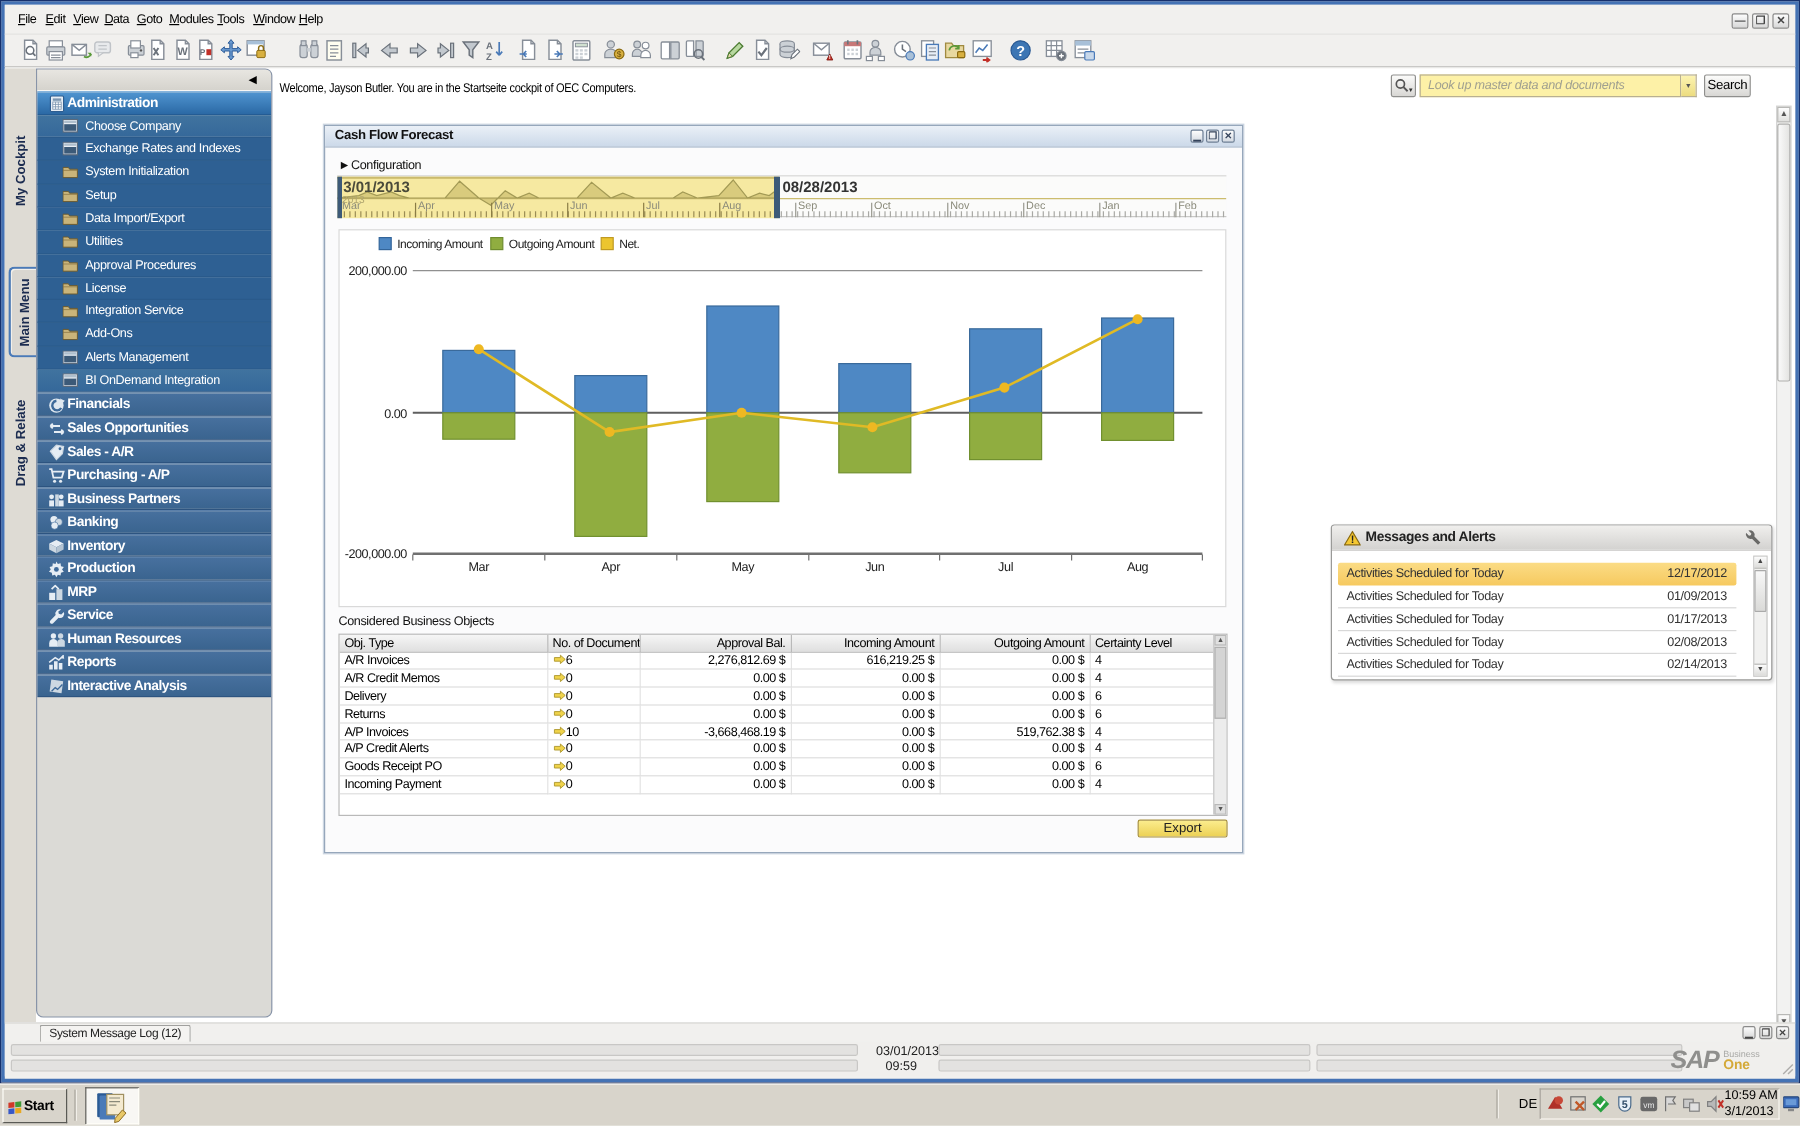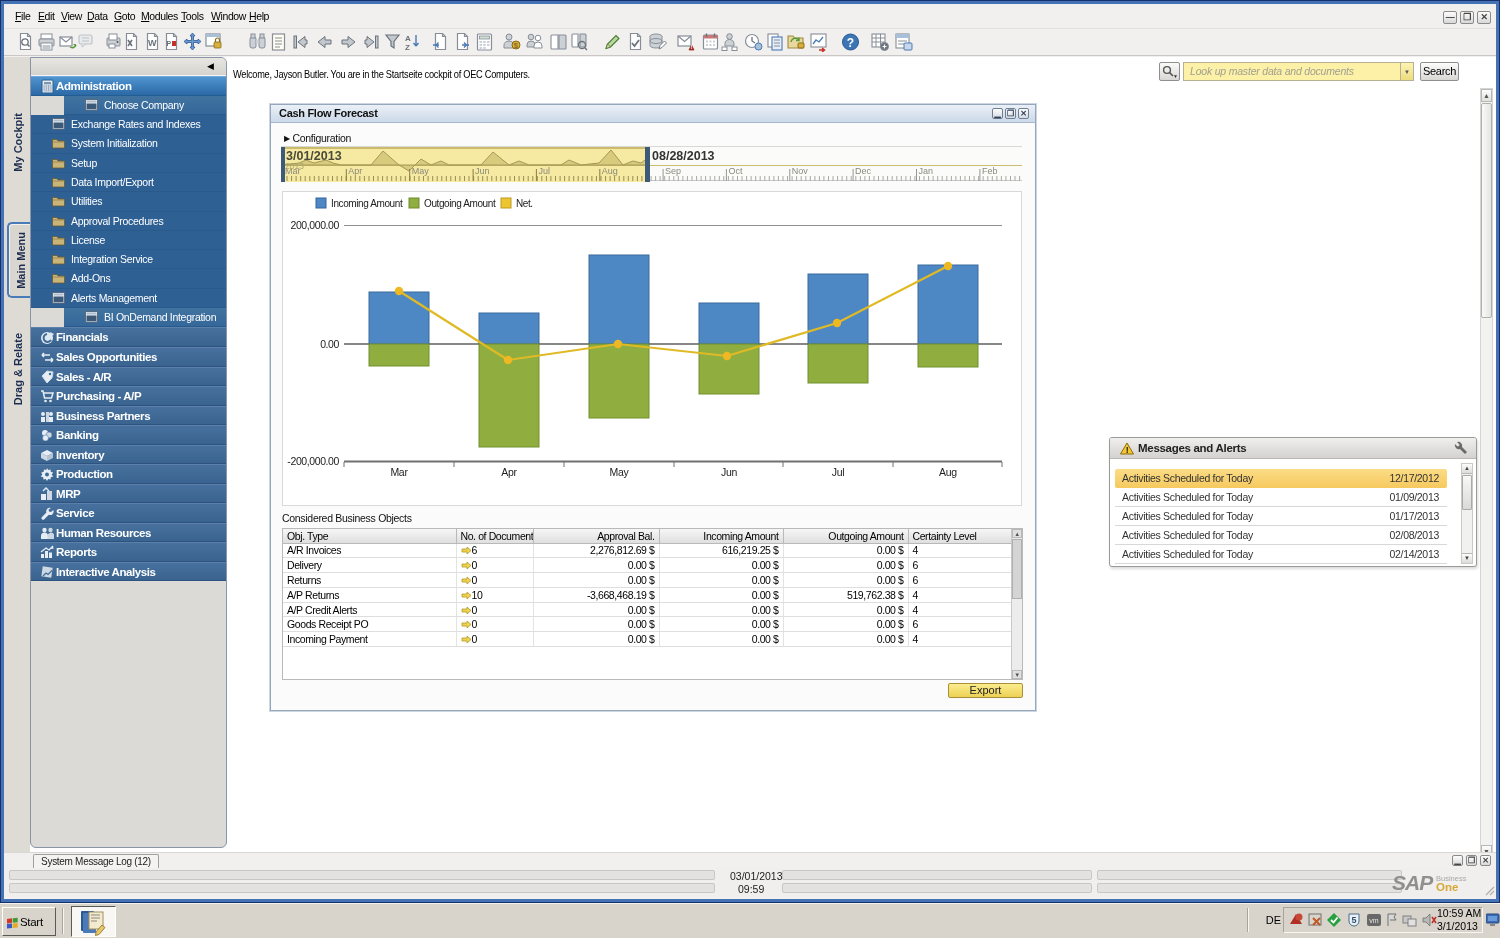--- a/index.html
+++ b/index.html
@@ -40,21 +40,21 @@
 
 #sidebar { position:absolute; left:26px; top:0; width:197px; height:791px;
   background:#dbdad6; border:1px solid #8894a8; border-radius:0 6px 6px 6px; overflow:hidden; }
 #sidebar .topstrip { height:18px; background:linear-gradient(#e8e6e1,#d5d3cd); border-bottom:1px solid #f6f6f4; position:relative; }
 .cat { height:19.54px; line-height:19px; color:#fff; font-weight:bold; font-size:11.5px; letter-spacing:-0.4px;
   background:linear-gradient(#47709e,#3a648f); border-top:1px solid #5b80aa; border-bottom:1px solid #2d5480;
   padding-left:25px; position:relative; }
 .cat.admin { background:linear-gradient(#4f94d0,#2b69a5); border-top:1px solid #70aadc; border-bottom:1px solid #245c94; }
 .sub { height:19.33px; line-height:19px; color:#fff; font-size:10.5px; letter-spacing:-0.3px; background:#2e6093;
   border-bottom:1px solid #2a5a8b; padding-left:40px; position:relative; }
-.sub.hi { background:linear-gradient(#40739f,#35689a);margin-left:33px; }
+.sub.hi { background:linear-gradient(#40739f,#35689a); }
 .icon { position:absolute; left:9px; top:2px; width:15px; height:15px; }
 .sicon { position:absolute; left:21px; top:3px; width:13px; height:12px; }
 
 
 #welcome { position:absolute; left:229px; top:11px; font-size:10.5px; letter-spacing:-0.3px; color:#000; transform:scaleX(0.88); transform-origin:0 0; }
 
 
 #search { position:absolute; left:1155px; top:5px; width:301px; height:19px; }
 
 
@@ -791,41 +791,51 @@
               <td>A/R Invoices</td>
               <td><svg width="11" height="9" style="vertical-align:-1px">
                   <path d="M1 3 h5 V1 l4 3.5 -4 3.5 V6 H1 Z" fill="#f0d34a" stroke="#b09a30" stroke-width="0.8"></path>
                 </svg>6</td>
               <td class="r">2,276,812.69 $</td>
               <td class="r">616,219.25 $</td>
               <td class="r">0.00 $</td>
               <td>4</td>
             </tr>
             <tr>
+              <td>A/R Credit Memos</td>
+              <td><svg width="11" height="9" style="vertical-align:-1px">
+                  <path d="M1 3 h5 V1 l4 3.5 -4 3.5 V6 H1 Z" fill="#f0d34a" stroke="#b09a30" stroke-width="0.8"></path>
+                </svg>0</td>
+              <td class="r">0.00 $</td>
+              <td class="r">0.00 $</td>
+              <td class="r">0.00 $</td>
+              <td>4</td>
+            </tr>
+            <tr>
               <td>Delivery</td>
               <td><svg width="11" height="9" style="vertical-align:-1px">
                   <path d="M1 3 h5 V1 l4 3.5 -4 3.5 V6 H1 Z" fill="#f0d34a" stroke="#b09a30" stroke-width="0.8"></path>
                 </svg>0</td>
               <td class="r">0.00 $</td>
               <td class="r">0.00 $</td>
               <td class="r">0.00 $</td>
               <td>6</td>
             </tr>
             <tr>
               <td>Returns</td>
               <td><svg width="11" height="9" style="vertical-align:-1px">
                   <path d="M1 3 h5 V1 l4 3.5 -4 3.5 V6 H1 Z" fill="#f0d34a" stroke="#b09a30" stroke-width="0.8"></path>
                 </svg>0</td>
               <td class="r">0.00 $</td>
               <td class="r">0.00 $</td>
               <td class="r">0.00 $</td>
               <td>6</td>
             </tr>
             <tr>
-              <td>A/P Returns</td>
+              <td>A/P Invoices</td>
               <td><svg width="11" height="9" style="vertical-align:-1px">
                   <path d="M1 3 h5 V1 l4 3.5 -4 3.5 V6 H1 Z" fill="#f0d34a" stroke="#b09a30" stroke-width="0.8"></path>
                 </svg>10</td>
               <td class="r">-3,668,468.19 $</td>
               <td class="r">0.00 $</td>
               <td class="r">519,762.38 $</td>
               <td>4</td>
             </tr>
             <tr>
               <td>A/P Credit Alerts</td>
@@ -920,21 +930,21 @@
   <div style="position:absolute;left:62px;top:4px;width:2px;height:26px;border-left:1px solid #a8a49c;border-right:1px solid #f8f6f0;"></div>
   <div id="startbtn">
       <svg width="13" height="13" style="position:absolute;left:3px;top:8px">
         <g transform="skewY(-6)">
           <rect x="1" y="3" width="5" height="4.5" fill="#d03828"></rect>
           <rect x="6.7" y="3" width="5" height="4.5" fill="#409a38"></rect>
           <rect x="1" y="8.2" width="5" height="4.5" fill="#3858c8"></rect>
           <rect x="6.7" y="8.2" width="5" height="4.5" fill="#e8a820"></rect>
         </g>
       </svg>
-      <span style="position:absolute;left:17px;top:8px;font-weight:normal;font-size:11.5px;letter-spacing:-0.3px;color:#000;">Start</span>
+      <span style="position:absolute;left:17px;top:8px;font-weight:bold;font-size:11.5px;letter-spacing:-0.3px;color:#000;">Start</span>
     </div>
   <div id="appbtn">
       <svg width="30" height="28" style="position:absolute;left:7px;top:1px">
         <rect x="2" y="3" width="13" height="20" rx="1" fill="#2a5a94"></rect>
         <rect x="4" y="5" width="13" height="20" rx="1" fill="#4a7ab8"></rect>
         <rect x="10" y="4" width="14" height="17" fill="#f4ead0" stroke="#a09060"></rect>
         <path d="M12 7 h9 M12 10 h9 M12 13 h6" stroke="#8a8a7a" stroke-width="1"></path>
         <path d="M17 24 l6-7 3 2.5-6 7 -3.5 1z" fill="#e8c868" stroke="#8a6a20" stroke-width="0.8"></path>
       </svg>
     </div>

